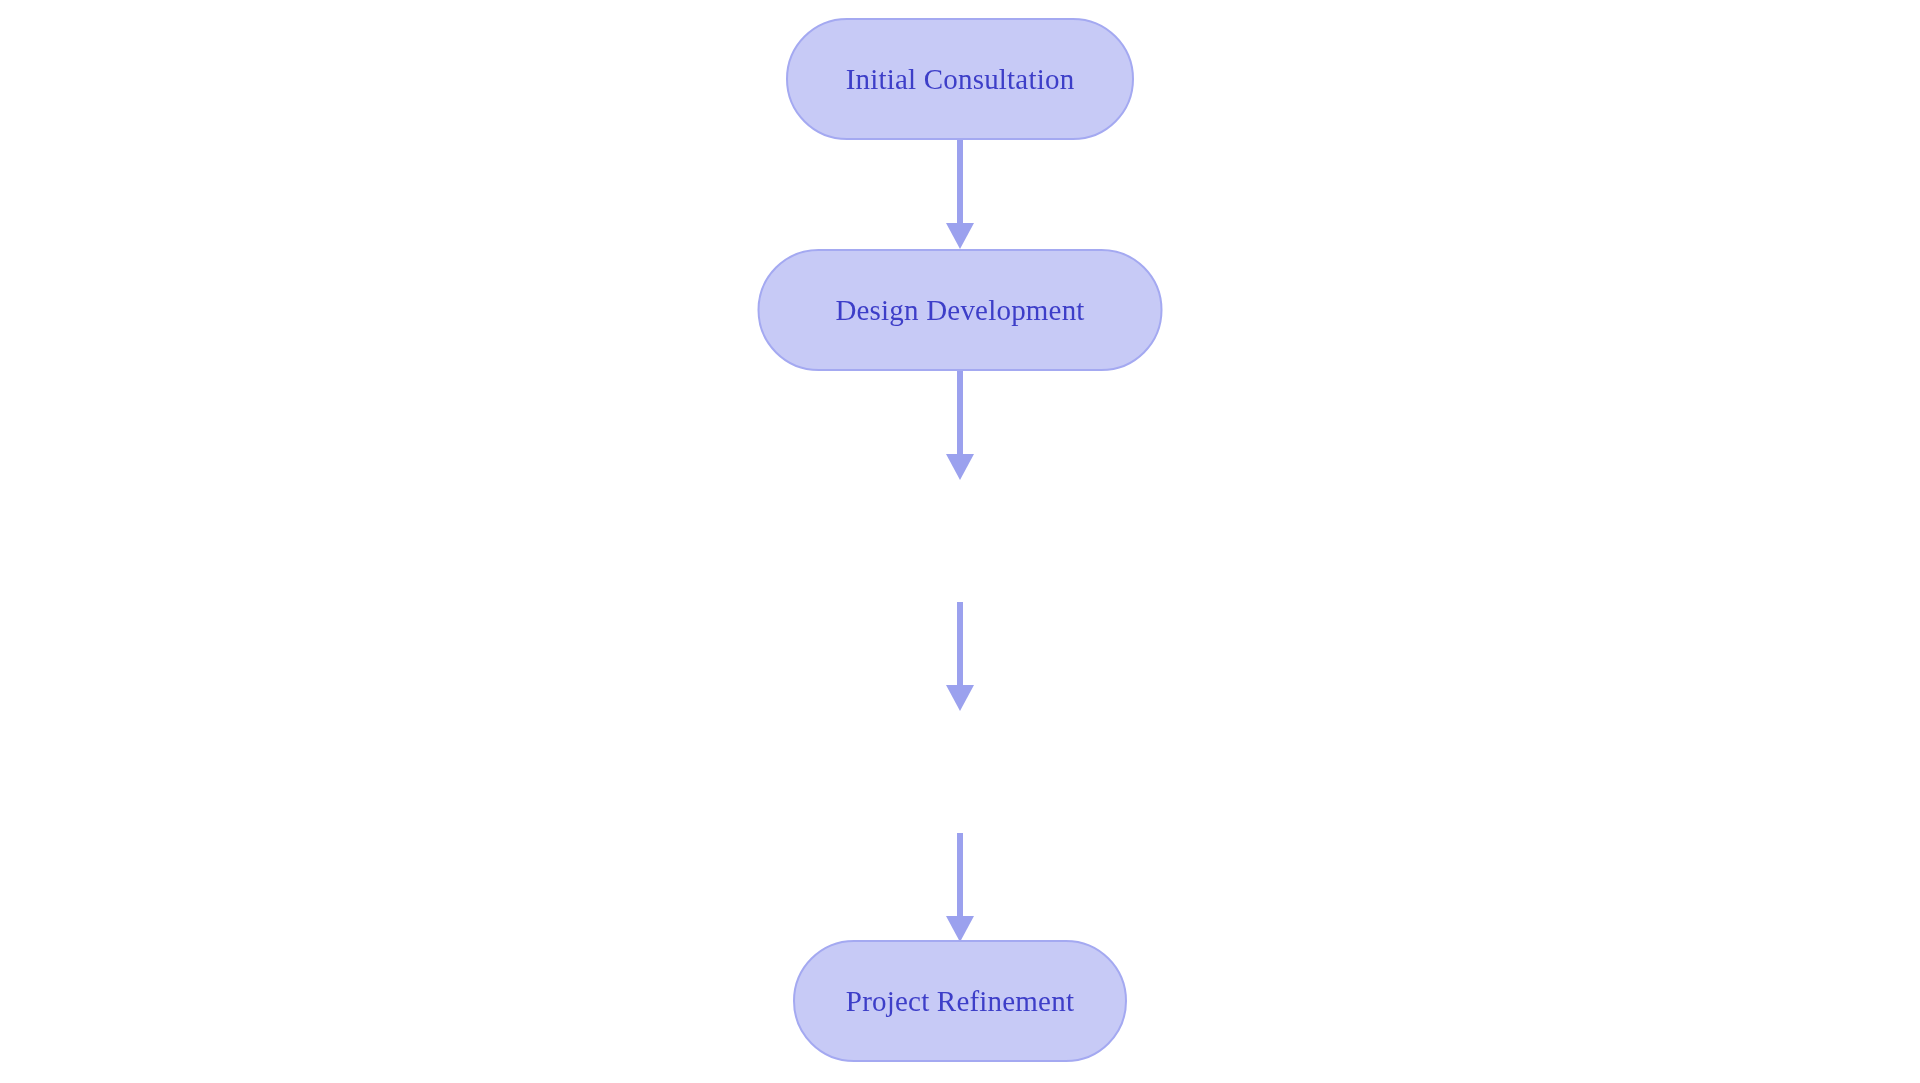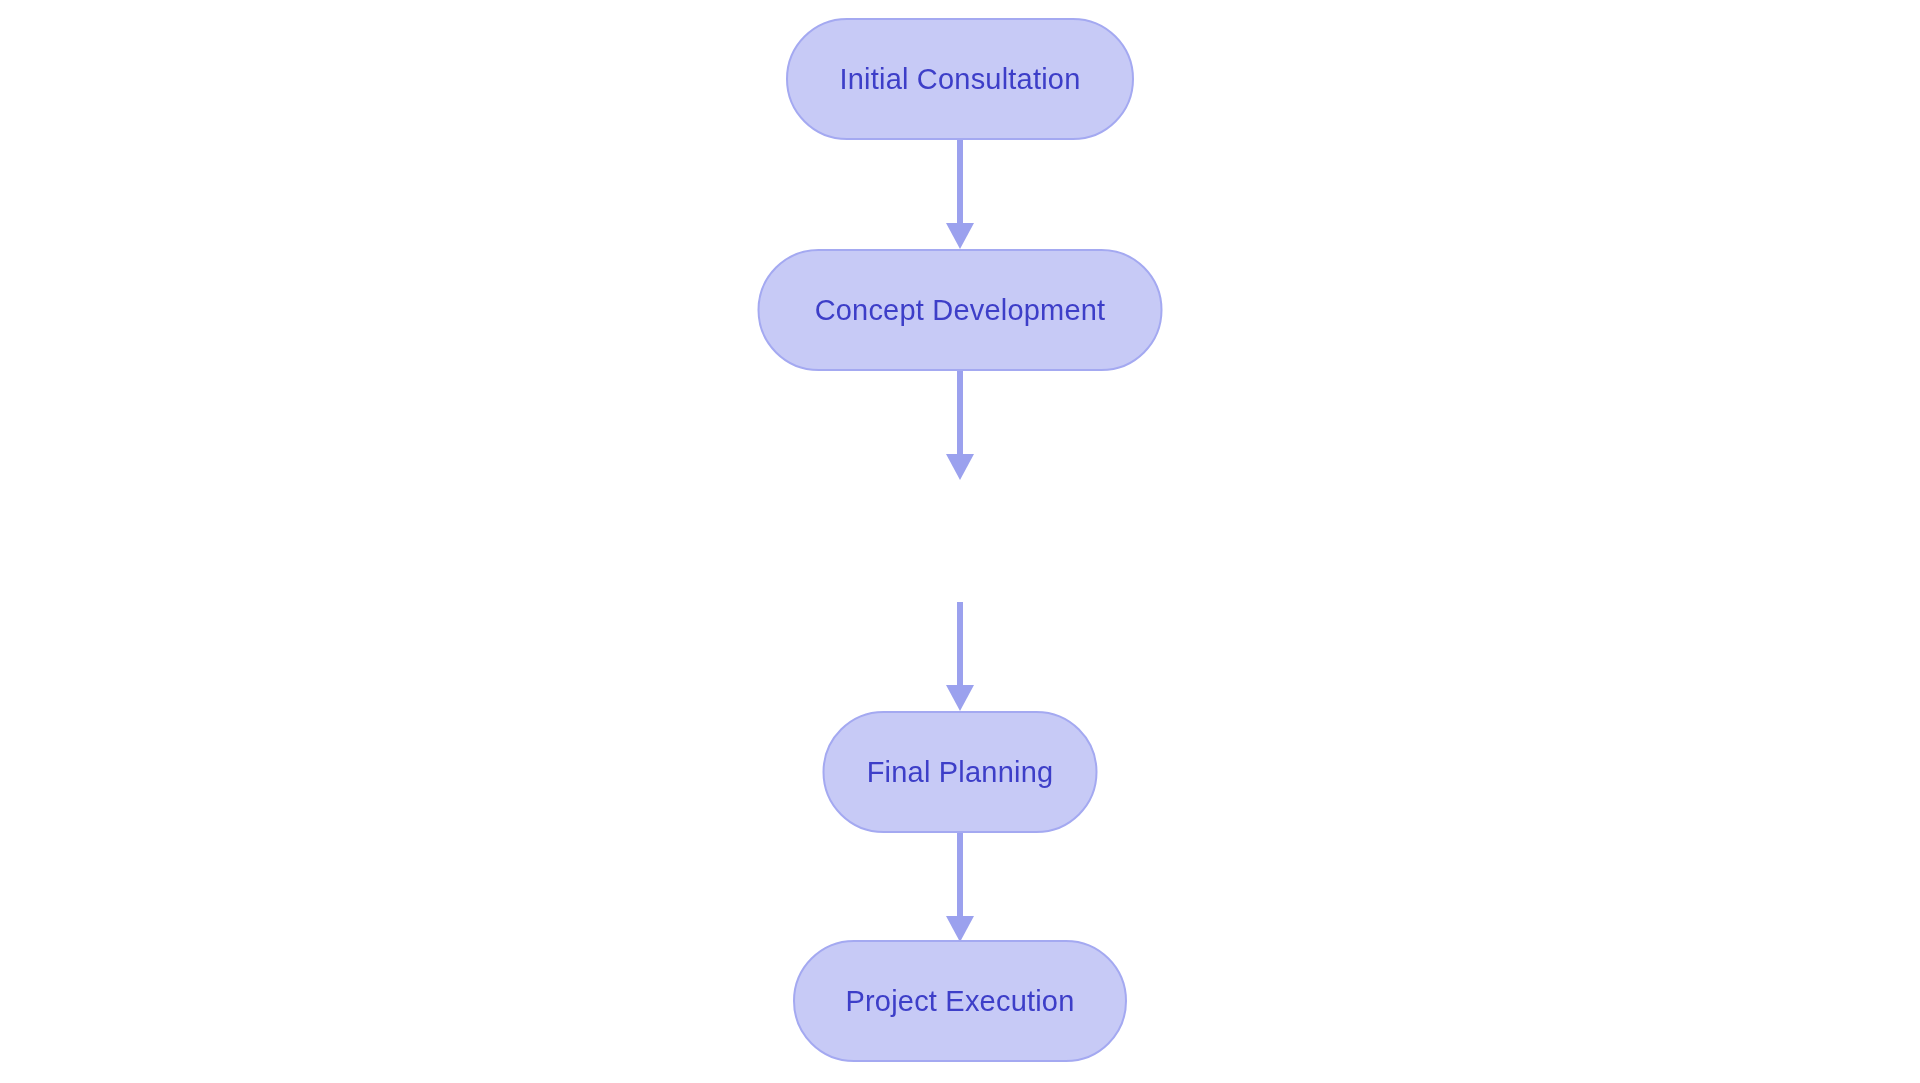--- a/index.html
+++ b/index.html
@@ -2,21 +2,21 @@
 <html style="--node-fill: #c7caf6; --node-border: #a4a9f1; --node-text: #3d3ec8; --arrow: #9ba1ee; --canvas-bg: #ffffff;"><head>
 <meta charset="utf-8">
 <style>
   :root {
     --node-fill: #c7caf6;
     --node-border: #a4a9f1;
     --node-text: #3d3ec8;
     --arrow: #9ba1ee;
     --canvas-bg: #ffffff;
   }
-  * { margin: 0; padding: 0; box-sizing: border-box; }
+  * { margin: 0; padding: 0; box-sizing: border-box; font-family: Liberation Serif, serif; }
   html, body {
     width: 1920px; height: 1083px;
     background: var(--canvas-bg);
     font-family: "Liberation Sans", sans-serif;
     overflow: hidden;
   }
   .canvas {
     position: relative;
     width: 1920px; height: 1083px;
     background: var(--canvas-bg);
@@ -72,31 +72,28 @@
 
 <div class="canvas">
 
   <div class="flow-node node-1">
     <span>Initial Consultation</span>
   </div>
 
   <div class="flow-arrow arrow-1"></div>
 
   <div class="flow-node node-2">
-    <span>Concept Development</span>
+    <span>Design Development</span>
   </div>
 
   <div class="flow-arrow arrow-2"></div>
 
 
   <div class="flow-arrow arrow-3"></div>
 
-  <div class="flow-node node-4">
-    <span>Final Planning</span>
-  </div>
 
   <div class="flow-arrow arrow-4"></div>
 
   <div class="flow-node node-5">
-    <span>Project Execution</span>
+    <span>Project Refinement</span>
   </div>
 
 </div>
 
 </body></html>

